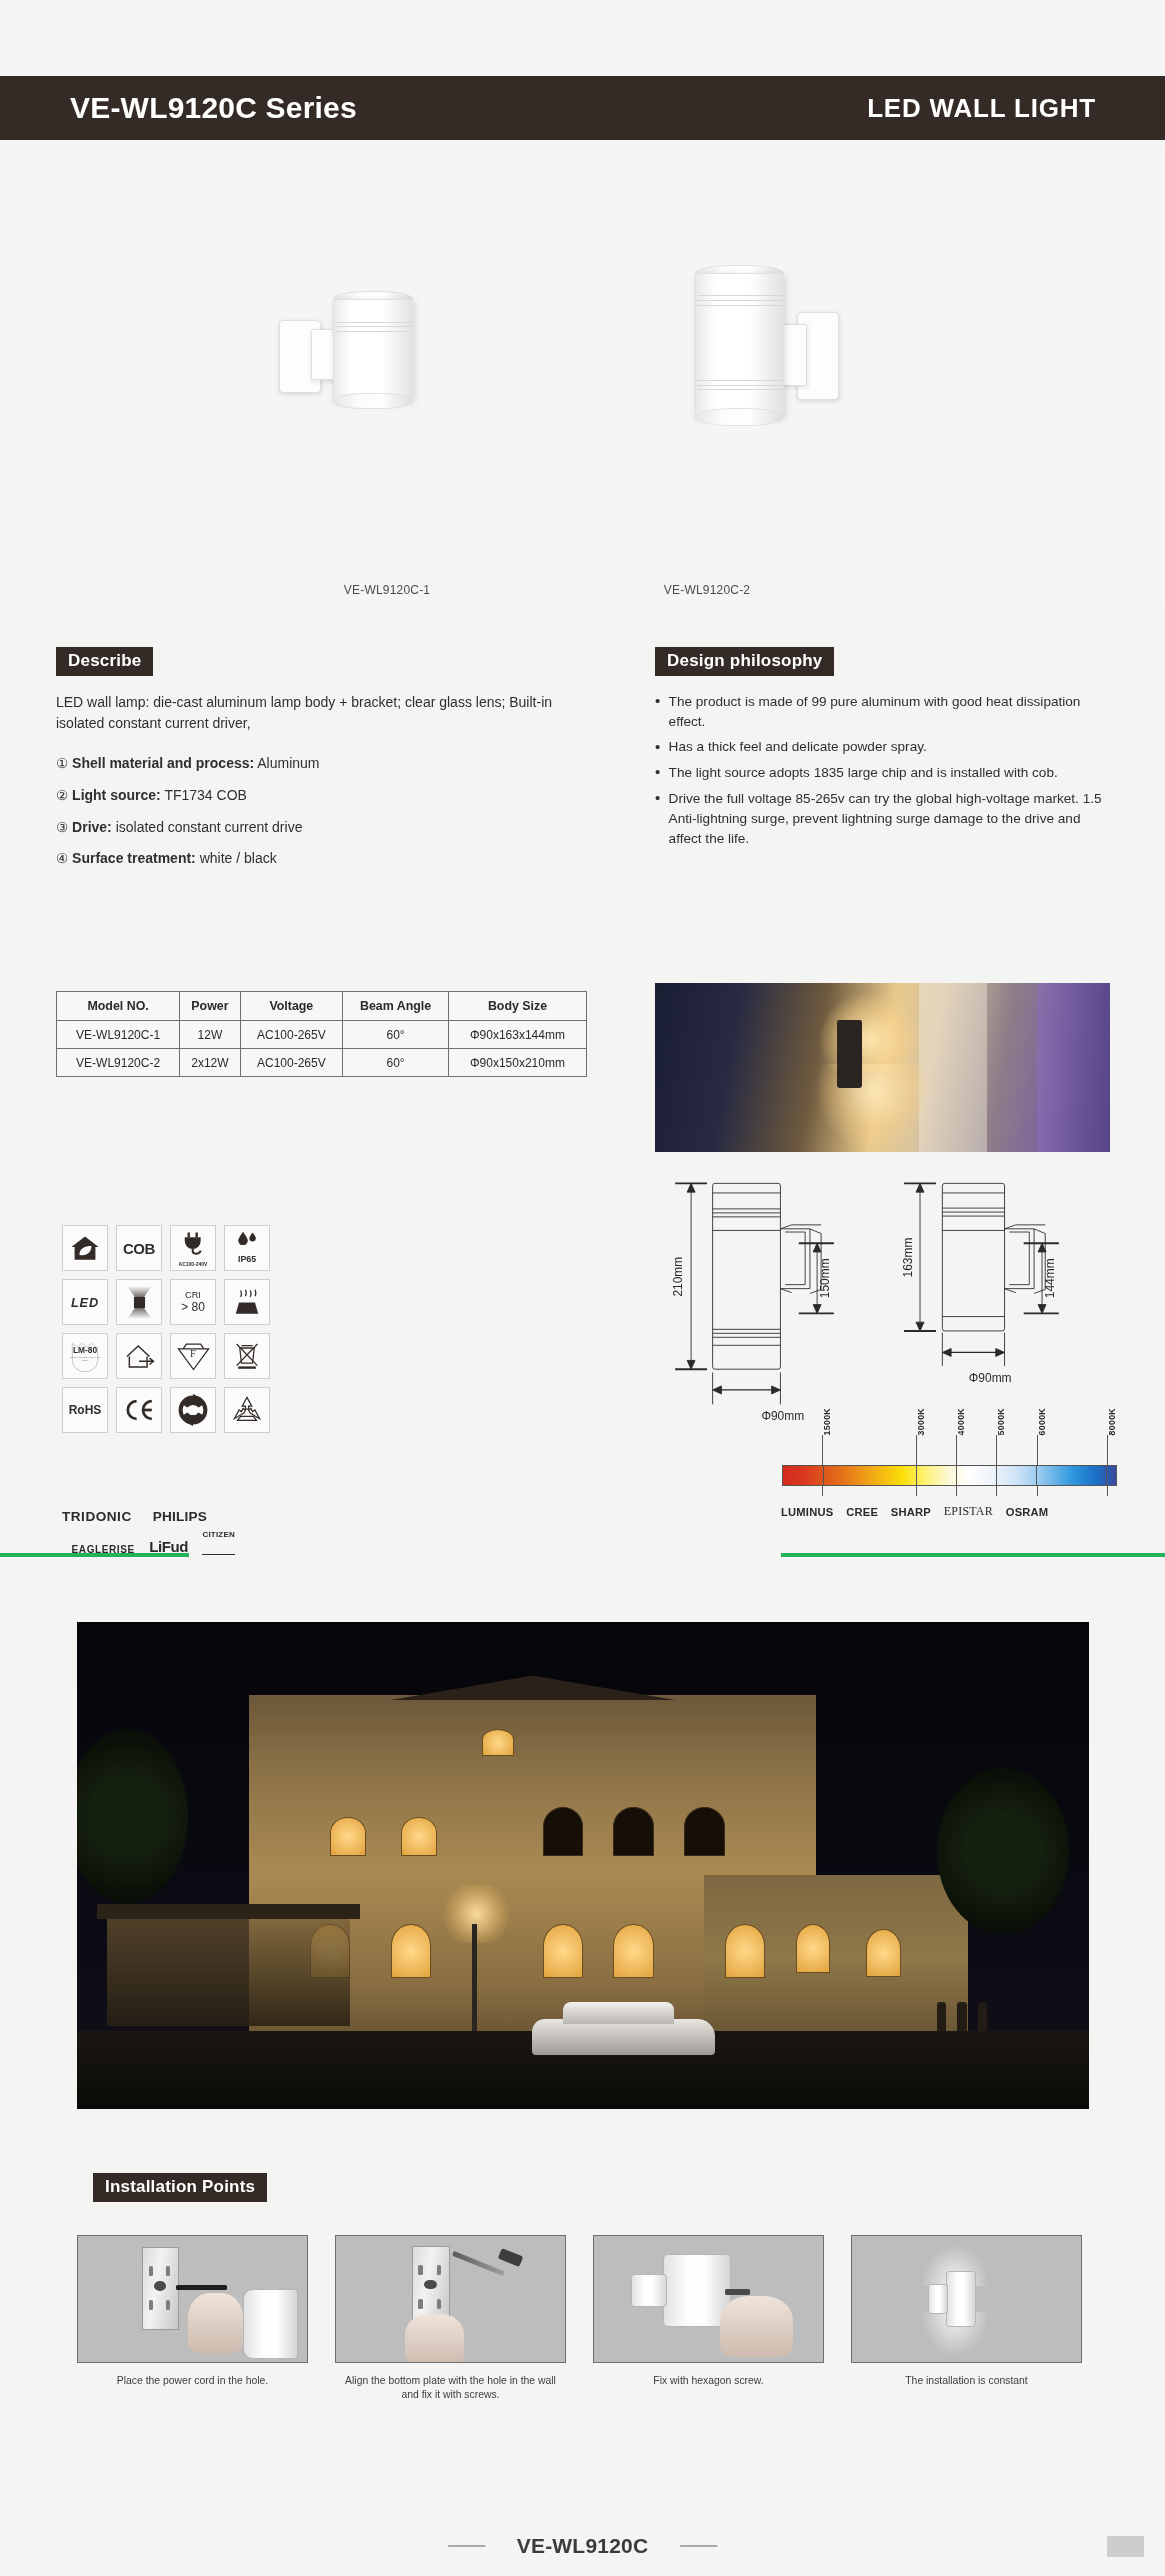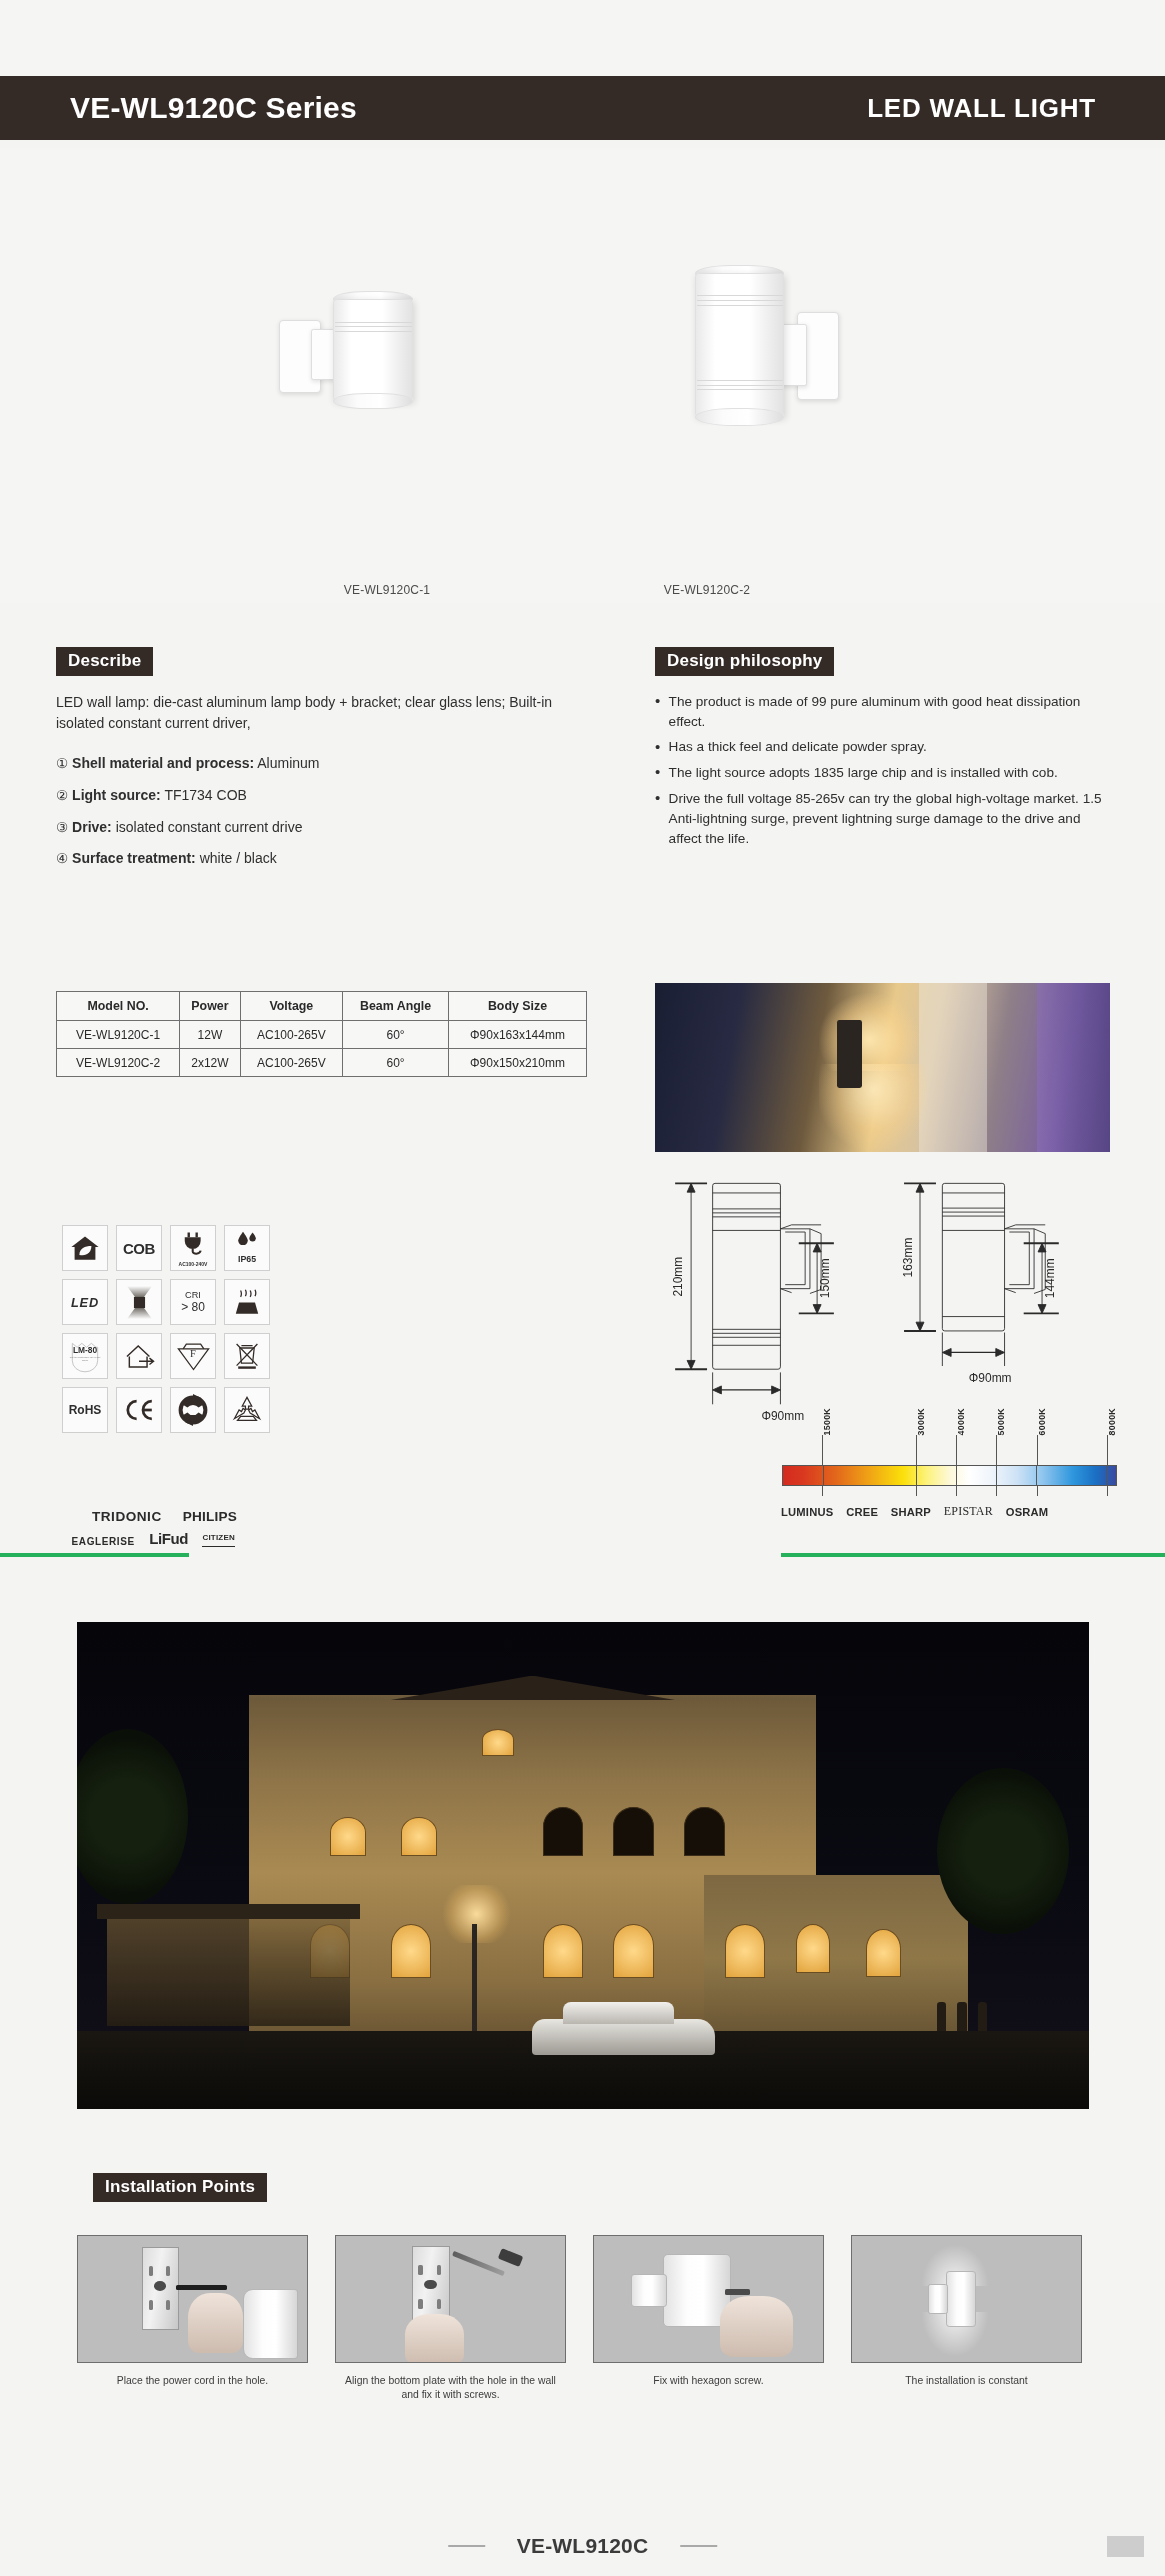--- a/index.html
+++ b/index.html
@@ -122,26 +122,26 @@
     position:relative; overflow:hidden;
   }
   .ic-txt { font-size:15px; font-weight:bold; color:#2e2e2e; letter-spacing:-0.4px; }
   .ic-txt-sm { font-size:8.8px; font-weight:bold; color:#2e2e2e; }
   .ic-cri { font-size:9.2px; color:#2e2e2e; line-height:11.2px; text-align:center; }
   .ic-cri b { font-weight:normal; font-size:12px; }
 
   
   .brands-l { position:absolute; left:62px; top:1509px; width:319px; }
   .brow1 { display:flex; gap:21px; align-items:baseline; }
-  .b-tridonic { font-size:13.6px; font-weight:bold; color:#2b2b2b; letter-spacing:0.5px;margin-left:30px; }
+  .b-tridonic { font-size:13.6px; font-weight:bold; color:#2b2b2b; letter-spacing:0.5px; }
   .b-philips { font-size:13.6px; font-weight:bold; color:#2b2b2b; letter-spacing:0.2px; }
   .brow2 { display:flex; gap:14.4px; align-items:flex-end; margin-top:6.4px; padding-left:9.6px; }
   .b-eagle { font-size:10px; font-weight:bold; color:#2b2b2b; letter-spacing:0.6px; }
   .b-lifud { font-size:15px; font-weight:bold; color:#2b2b2b; letter-spacing:-0.4px; }
-  .b-citizen { font-size:8px; font-weight:bold; color:#2b2b2b; letter-spacing:0.2px; border-bottom:1.6px solid #2b2b2b; padding-bottom:4px; }
+  .b-citizen { font-size:8px; font-weight:bold; color:#2b2b2b; letter-spacing:0.2px; border-bottom:1.6px solid #2b2b2b; padding-bottom:15px; }
   .green-l { position:absolute; left:0px; top:1553px; width:189px; height:4px; background:#25b05c; }
 
   
   .app-photo {
     position:absolute; left:655px; top:983px; width:455px; height:169px;
     background:linear-gradient(100deg,#1a1e33 0%,#272a42 18%,#6e5a3e 36%,#e8c98b 50%,#d8c3a0 60%,#8e7f88 74%,#7a5f9e 88%,#4a3d6b 100%);
     overflow:hidden;
   }
   .app-photo .wallpane { position:absolute; left:58%; top:0; width:15%; height:100%; background:rgba(240,232,220,.45); }
   .app-photo .glow { position:absolute; left:36%; top:6%; width:22%; height:46%;

